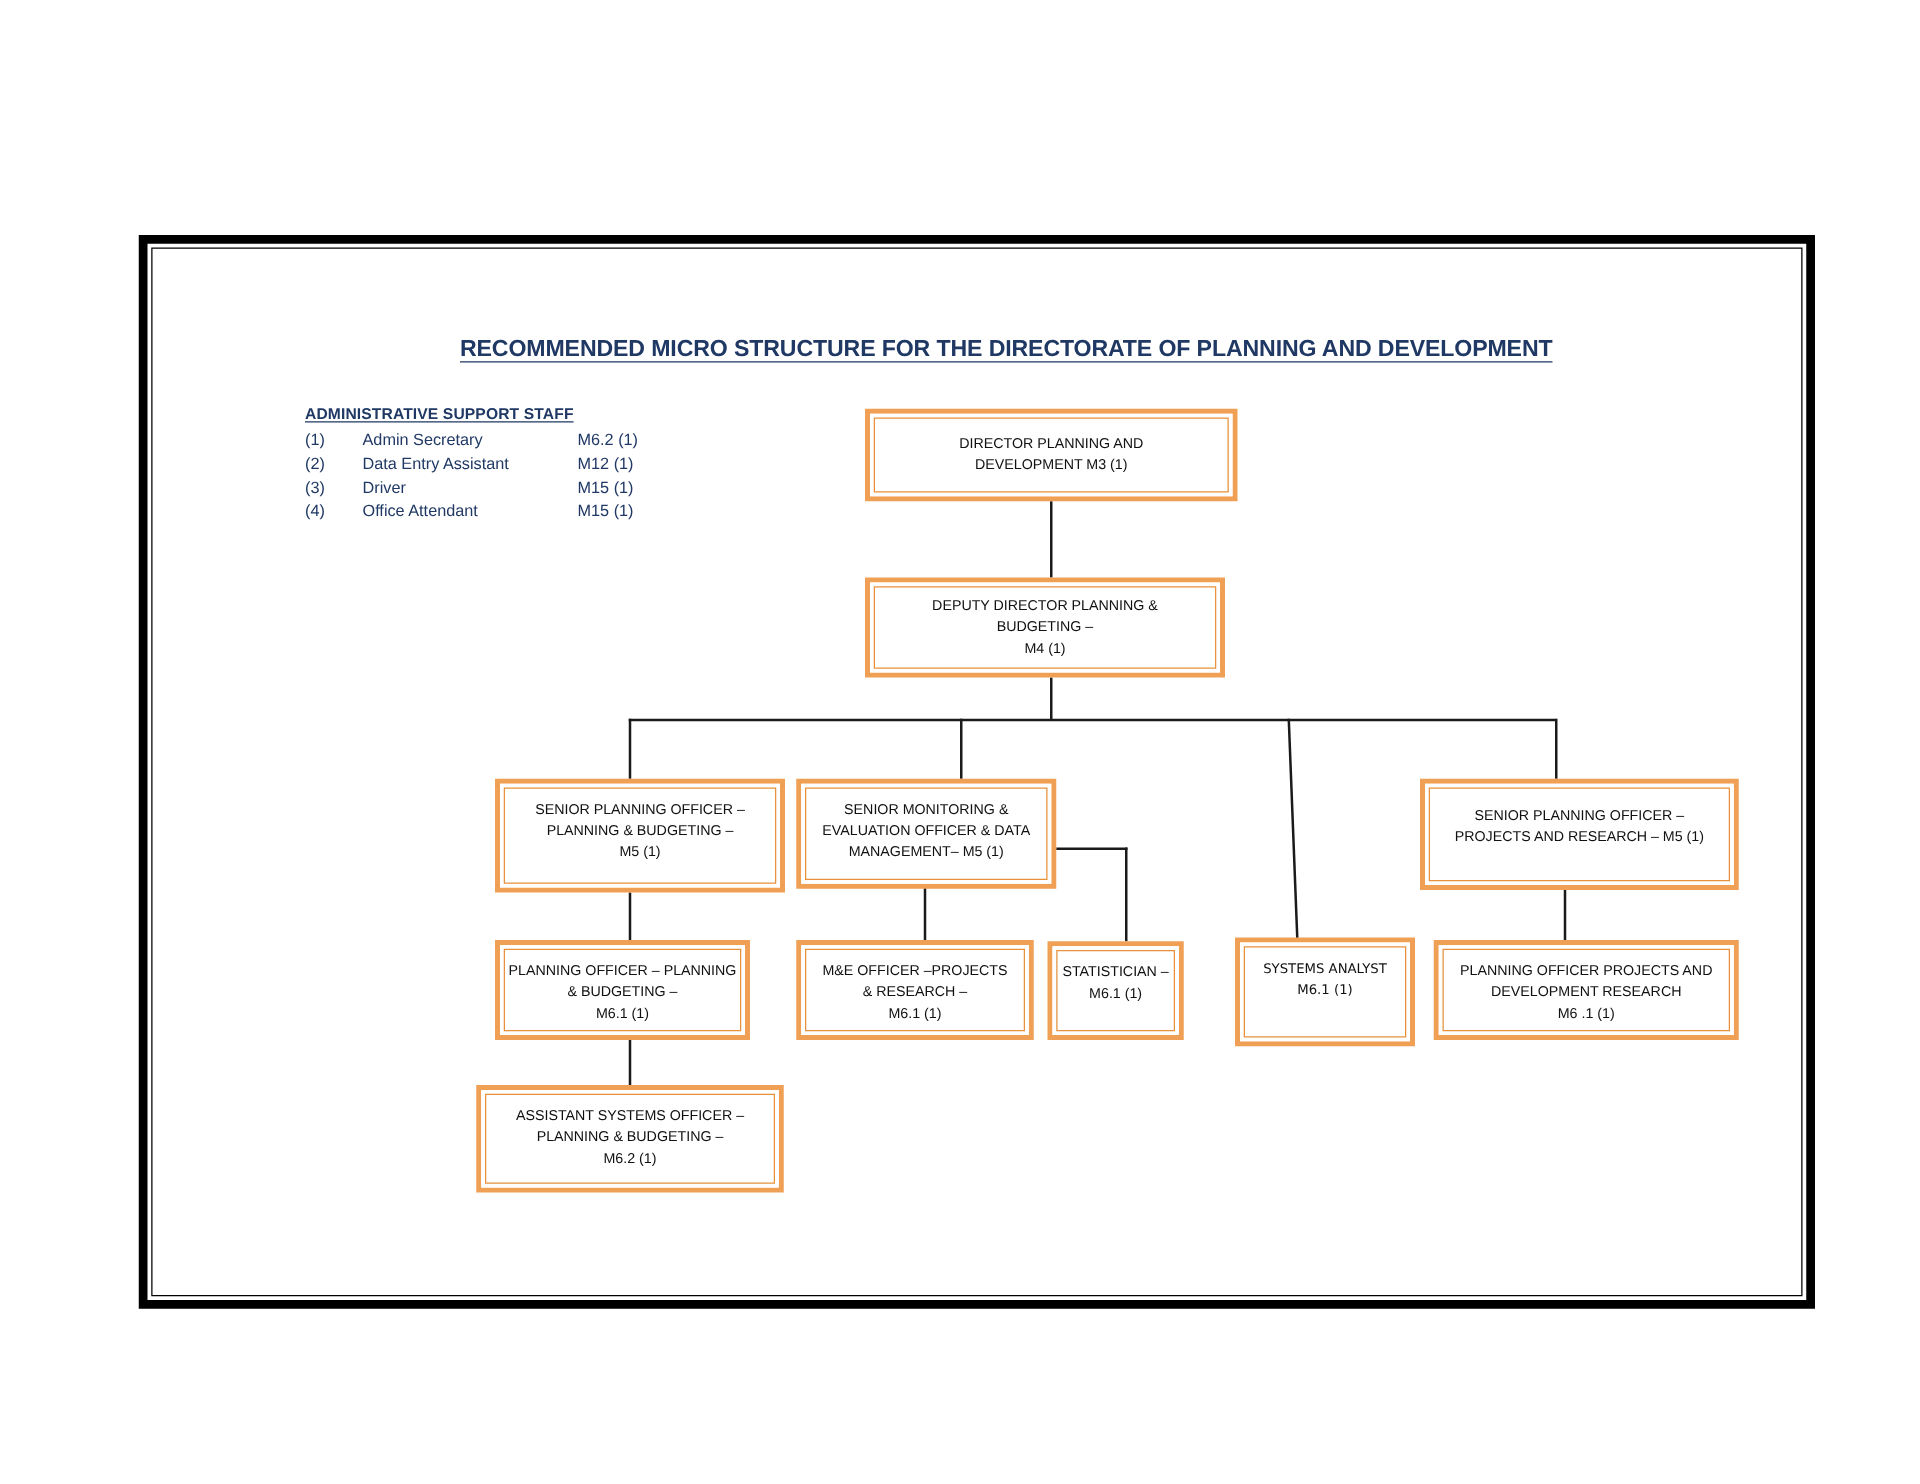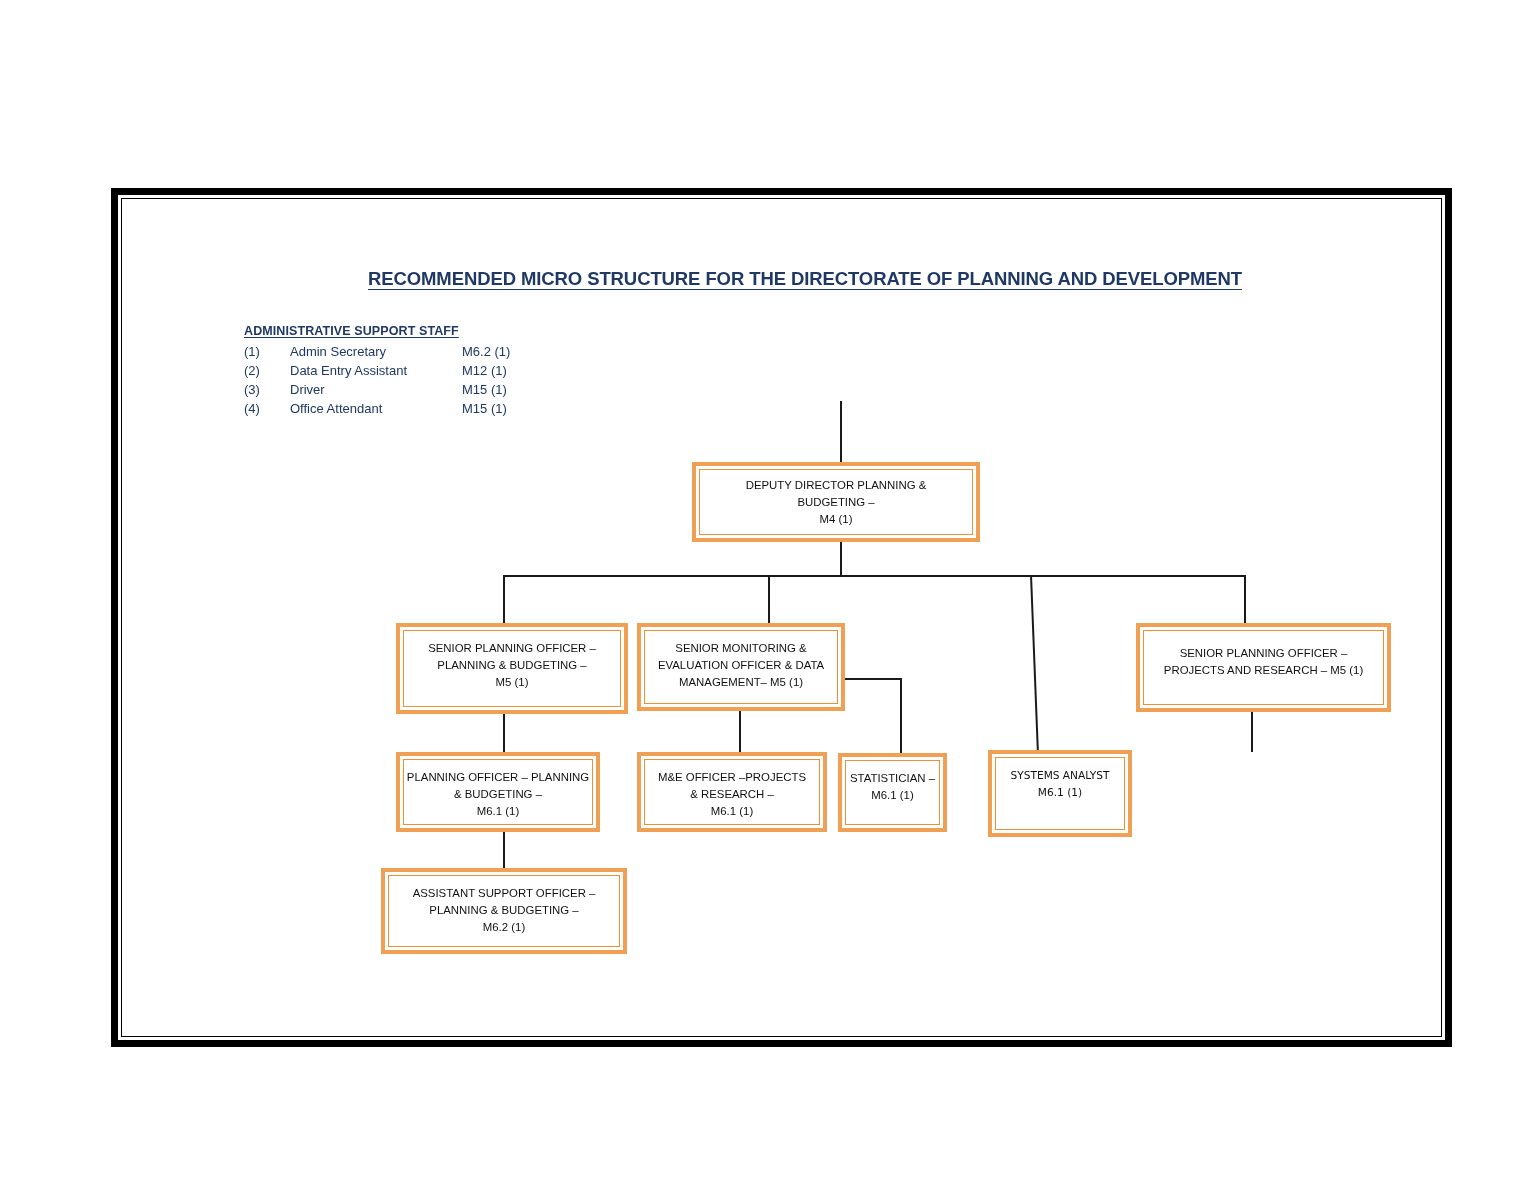--- a/index.html
+++ b/index.html
@@ -196,20 +196,28 @@
 
   <div class="conn conn-v" style="left:739px; top:710px; height:42px;"></div>
 
   <div class="conn conn-h" style="left:845px; top:678px; width:57px;"></div>
   <div class="conn conn-v" style="left:900px; top:678px; height:75px;"></div>
 
   <div class="conn conn-v" style="left:1251px; top:712px; height:40px;"></div>
 
   <div class="conn conn-v" style="left:503px; top:832px; height:36px;"></div>
 
+  <div class="org-box" style="left:692px; top:327px; width:298px; height:74px;">
+    <div class="org-box-mid">
+      <div class="org-box-inner">
+        <span class="org-line">DIRECTOR PLANNING AND</span>
+        <span class="org-line">DEVELOPMENT M3 (1)</span>
+      </div>
+    </div>
+  </div>
 
   <div class="org-box" style="left:692px; top:462px; width:288px; height:80px;">
     <div class="org-box-mid">
       <div class="org-box-inner">
         <span class="org-line">DEPUTY DIRECTOR PLANNING &amp;</span>
         <span class="org-line">BUDGETING –</span>
         <span class="org-line">M4 (1)</span>
       </div>
     </div>
   </div>
@@ -274,24 +282,33 @@
 
   <div class="org-box" style="left:988px; top:750px; width:144px; height:87px;">
     <div class="org-box-mid">
       <div class="org-box-inner align-topmid narrowfont">
         <span class="org-line">SYSTEMS ANALYST</span>
         <span class="org-line">M6.1 (1)</span>
       </div>
     </div>
   </div>
 
+  <div class="org-box" style="left:1147px; top:752px; width:244px; height:80px;">
+    <div class="org-box-mid">
+      <div class="org-box-inner align-topmid">
+        <span class="org-line">PLANNING OFFICER PROJECTS AND</span>
+        <span class="org-line">DEVELOPMENT RESEARCH</span>
+        <span class="org-line">M6 .1 (1)</span>
+      </div>
+    </div>
+  </div>
 
   <div class="org-box" style="left:381px; top:868px; width:246px; height:86px;">
     <div class="org-box-mid">
       <div class="org-box-inner align-topmid">
-        <span class="org-line">ASSISTANT SUPPORT OFFICER –</span>
+        <span class="org-line">ASSISTANT SYSTEMS OFFICER –</span>
         <span class="org-line">PLANNING &amp; BUDGETING –</span>
         <span class="org-line">M6.2 (1)</span>
       </div>
     </div>
   </div>
 
 </div>
 
 </body></html>

